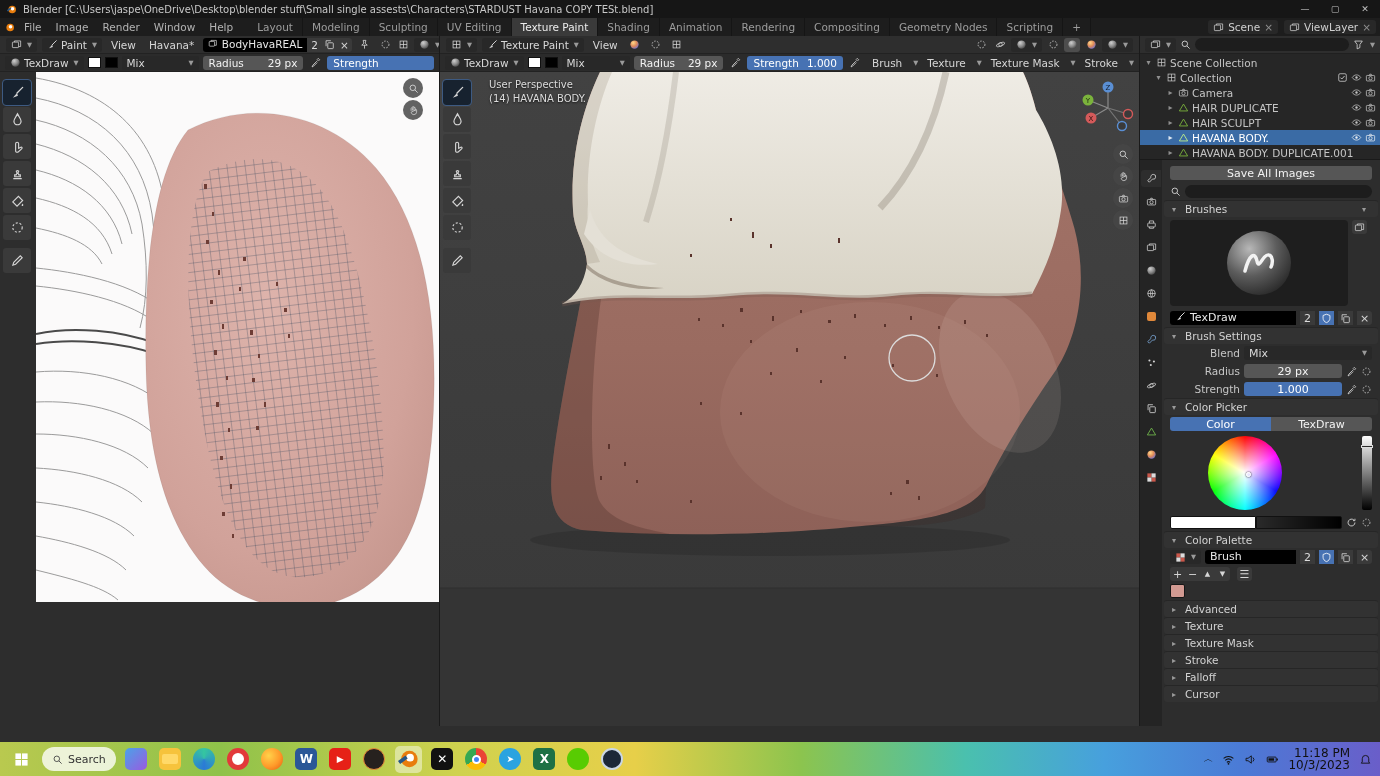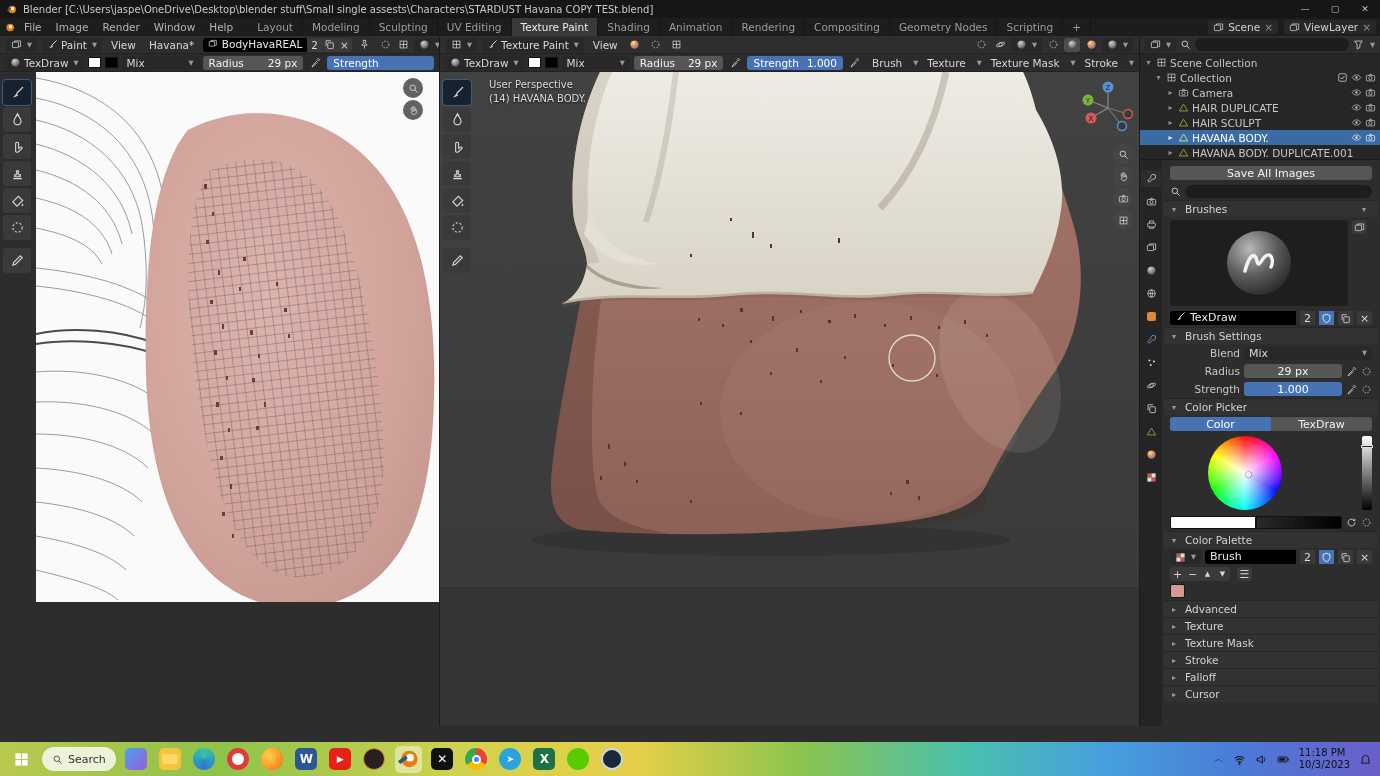--- a/index.html
+++ b/index.html
@@ -65,21 +65,21 @@
   .sqbtn.end{border-radius:0 3px 3px 0}
   
   .statusbar{position:absolute;top:726px;left:0;right:0;height:16px;background:#212121;border-top:1px solid #101010;font-size:10px;color:#909090}
   .sb-item{position:absolute;top:0;height:16px;display:flex;align-items:center;gap:4px}
   .taskbar{position:absolute;top:742px;left:0;right:0;height:34px;display:flex;align-items:center;gap:7px;padding:0 8px;
     background:linear-gradient(90deg,#b9c94f 0%,#8fc24a 16%,#cfd24e 33%,#e7cf49 46%,#8cc44e 58%,#4ac0ae 70%,#47a0dd 80%,#4b7ad6 90%,#6a5ec9 100%)}
   .tb-ic{width:27px;height:27px;border-radius:5px;display:flex;align-items:center;justify-content:center;flex:none}
   .tb-ic.active{background:rgba(255,255,255,.45)}
   .tb-search{height:24px;border-radius:12px;background:rgba(255,255,255,.78);display:flex;align-items:center;gap:5px;padding:0 10px;color:#333;font-size:11px}
   .tray{margin-left:auto;display:flex;align-items:center;gap:9px;color:#111}
-  .clock{font-size:10px;line-height:12px;text-align:left;color:#111}
+  .clock{font-size:12px;line-height:12px;text-align:right;color:#111}
   .appdot{width:22px;height:22px;border-radius:5px;display:flex;align-items:center;justify-content:center;color:#fff;font-weight:bold;font-size:12px}
 </style>
 </head>
 <body>
 
 <svg style="position:absolute;width:0;height:0" aria-hidden="true">
   <defs>
     <radialGradient id="gball" cx="35%" cy="30%" r="80%">
         <stop offset="0" stop-color="#cfcfcf"></stop>
         <stop offset="0.55" stop-color="#8a8a8a"></stop>

